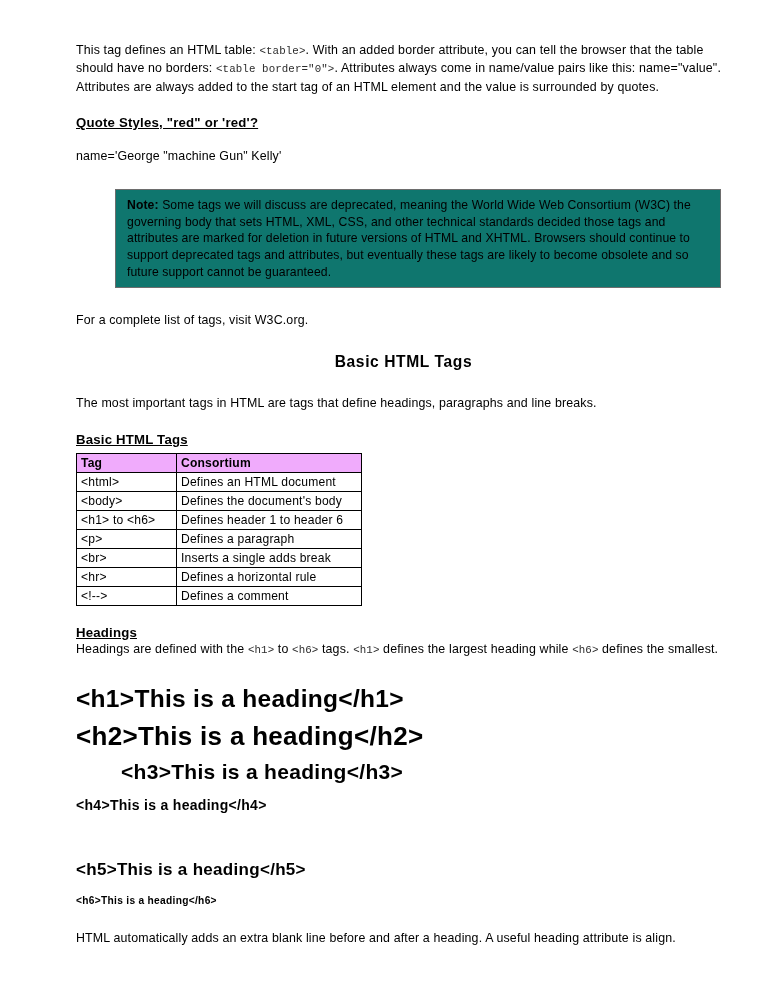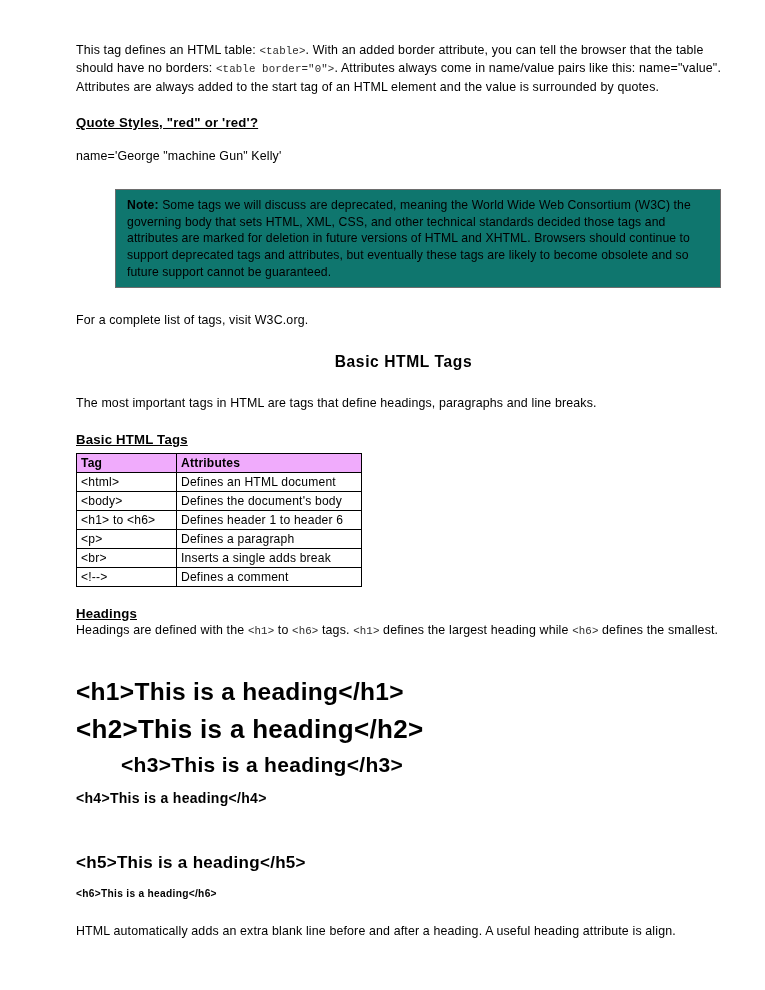--- a/index.html
+++ b/index.html
@@ -103,21 +103,21 @@
   }
   table.tags-table th {
     font-weight: bold;
     background: #f0abfc;
   }
   table.tags-table col.c1 { width: 100px; }
   table.tags-table col.c2 { width: 185px; }
 
   
   .hsample { font-weight: bold; letter-spacing: 0.3px; margin: 0; white-space: nowrap; }
-  .h1s { font-size: 24.5px; line-height: 28px; margin-top: 12px; }
+  .h1s { font-size: 24.5px; line-height: 28px; }
   .h2s { font-size: 26px; line-height: 23px; }
   .h3s { font-size: 21px; line-height: 20px; margin-left: 45px; }
   .h4s { font-size: 14px;   line-height: 18px; }
   .h5s { font-size: 17px;   line-height: 16px; margin-top: 33px; }
   .h6s { font-size: 10.2px; line-height: 14px; }
 </style>
 </head>
 <body>
 
 <div class="page">
@@ -158,21 +158,21 @@
     <div style="height:5px"></div>
 
     <table class="tags-table">
       <colgroup>
           <col class="c1">
           <col class="c2">
         </colgroup>
       <thead>
         <tr>
           <th>Tag</th>
-          <th>Attributes</th>
+          <th>Consortium</th>
         </tr>
       </thead>
       <tbody>
         <tr>
             <td>&lt;html&gt;</td>
             <td>Defines an HTML document</td>
           </tr>
         <tr>
             <td>&lt;body&gt;</td>
             <td>Defines the document's body</td>
@@ -181,20 +181,24 @@
             <td>&lt;h1&gt; to &lt;h6&gt;</td>
             <td>Defines header 1 to header 6</td>
           </tr>
         <tr>
             <td>&lt;p&gt;</td>
             <td>Defines a paragraph</td>
           </tr>
         <tr>
             <td>&lt;br&gt;</td>
             <td>Inserts a single adds break</td>
+          </tr>
+        <tr>
+            <td>&lt;hr&gt;</td>
+            <td>Defines a horizontal rule</td>
           </tr>
         <tr>
             <td>&lt;!--&gt;</td>
             <td>Defines a comment</td>
           </tr>
       </tbody>
     </table>
 
     <div class="spacer-md"></div>
 

